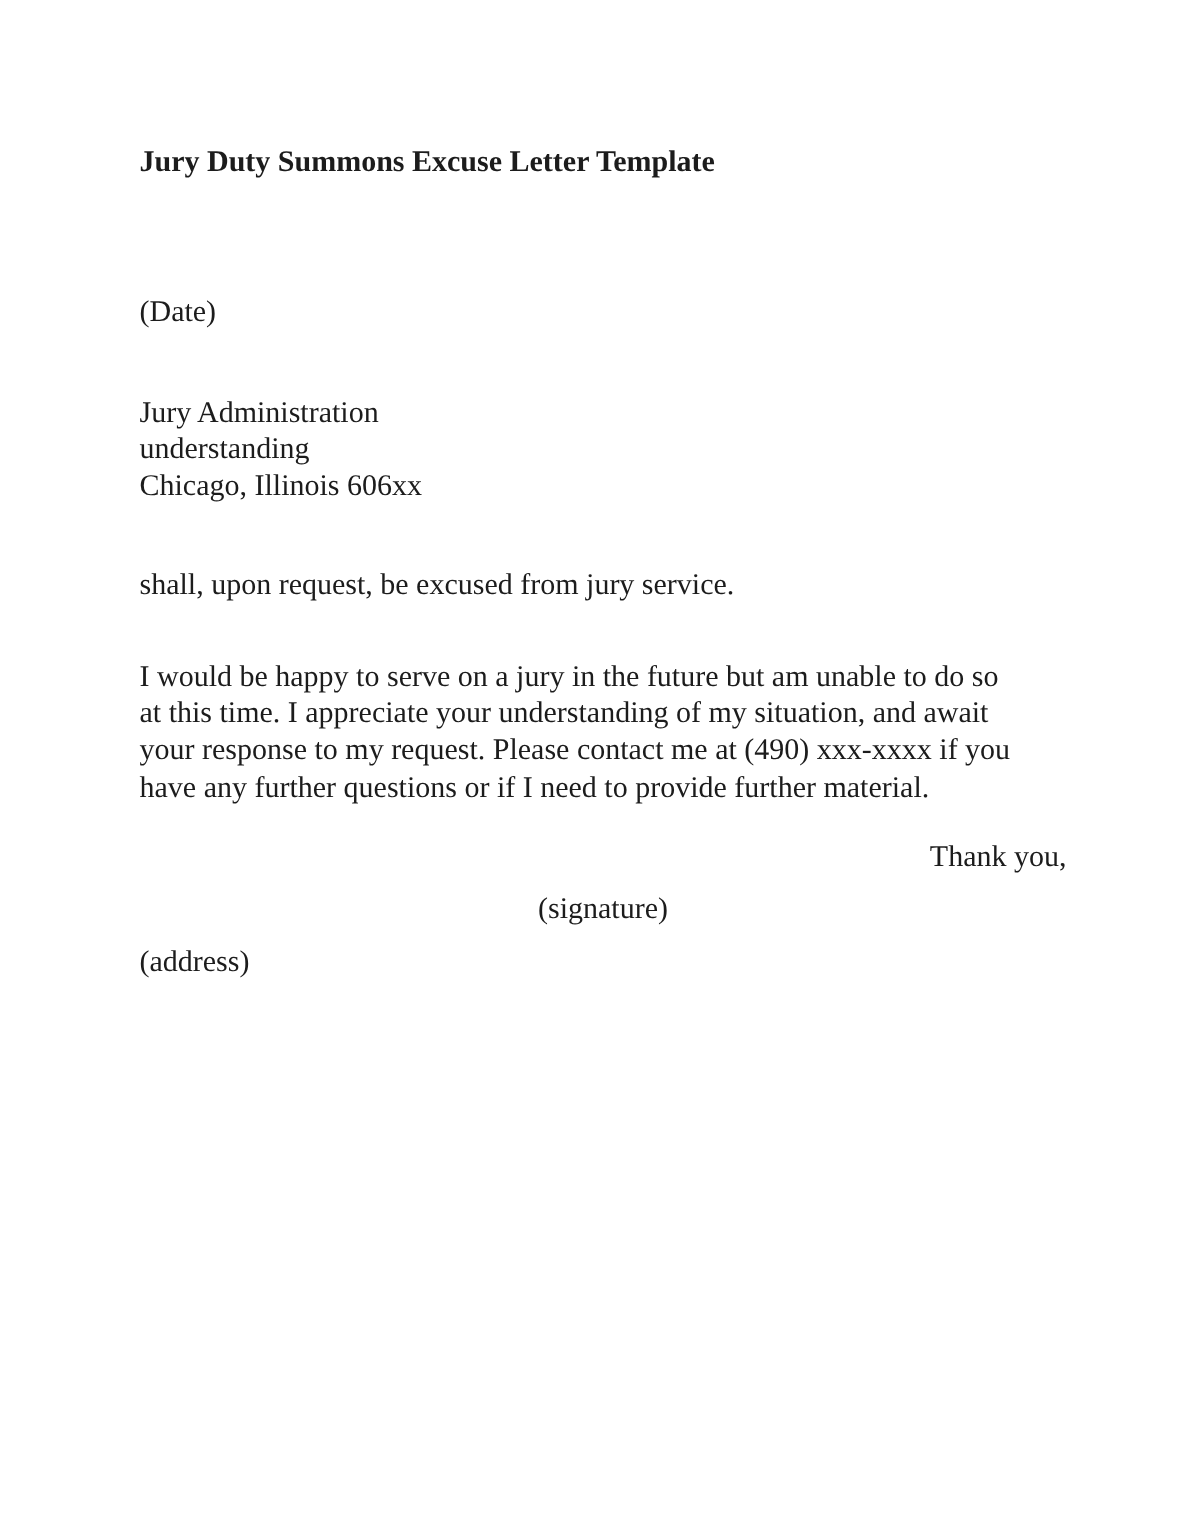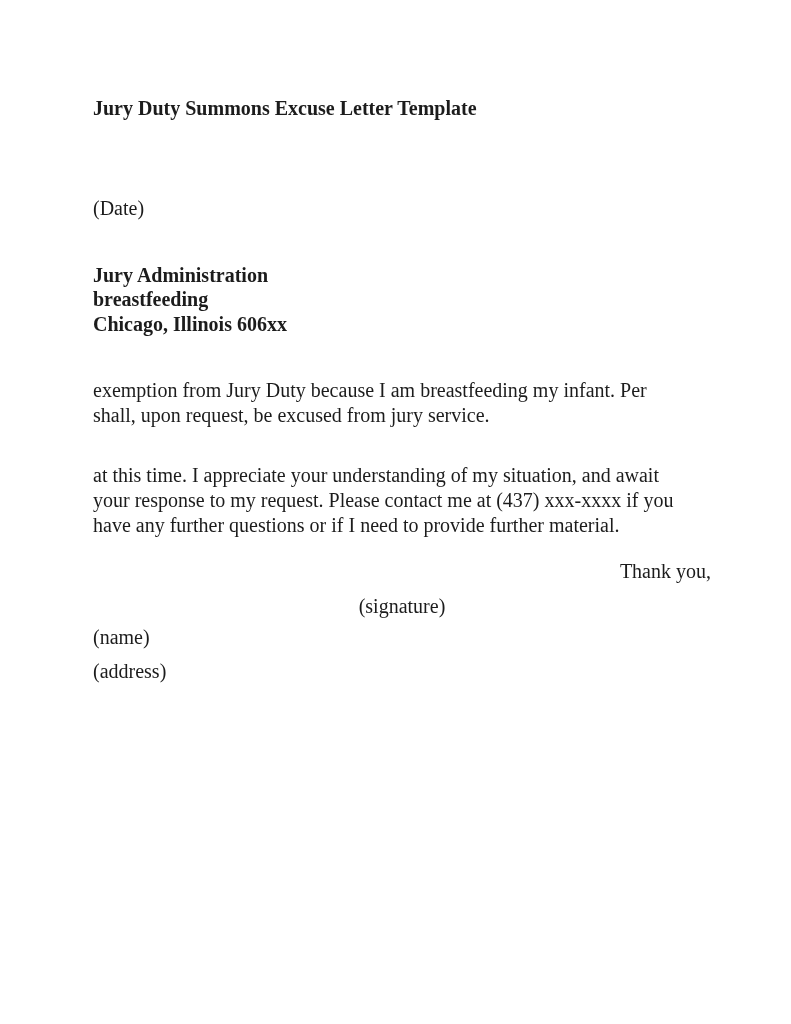--- a/index.html
+++ b/index.html
@@ -25,21 +25,20 @@
     font-weight: bold;
     font-size: 20px;
     line-height: 24px;
     white-space: nowrap;
   }
   .date-line {
     margin-top: 76px;
   }
   .recipient-block {
     margin-top: 42px;
-    font-weight: bold;
   }
   .recipient-block .line,
   .para .line {
     white-space: nowrap;
   }
   .salutation {
     margin-top: 44px;
   }
   .para-1 {
     margin-top: 41px;
@@ -66,34 +65,33 @@
 <body>
 
 <div class="page">
 
   <div class="letter-title">Jury Duty Summons Excuse Letter Template</div>
 
   <div class="date-line">(Date)</div>
 
   <div class="recipient-block">
     <div class="line">Jury Administration</div>
-    <div class="line">breastfeeding</div>
+    <div class="line">understanding</div>
     <div class="line">Chicago, Illinois 606xx</div>
   </div>
 
 
   <div class="para para-1">
-    <div class="line">exemption from Jury Duty because I am breastfeeding my infant. Per</div>
     <div class="line">shall, upon request, be excused from jury service.</div>
   </div>
 
   <div class="para para-2">
+    <div class="line">I would be happy to serve on a jury in the future but am unable to do so</div>
     <div class="line">at this time. I appreciate your understanding of my situation, and await</div>
-    <div class="line">your response to my request. Please contact me at (437) xxx-xxxx if you</div>
+    <div class="line">your response to my request. Please contact me at (490) xxx-xxxx if you</div>
     <div class="line">have any further questions or if I need to provide further material.</div>
   </div>
 
   <div class="closing-thanks">Thank you,</div>
   <div class="closing-signature">(signature)</div>
-  <div class="closing-name">(name)</div>
   <div class="closing-address">(address)</div>
 
 </div>
 
 </body></html>

